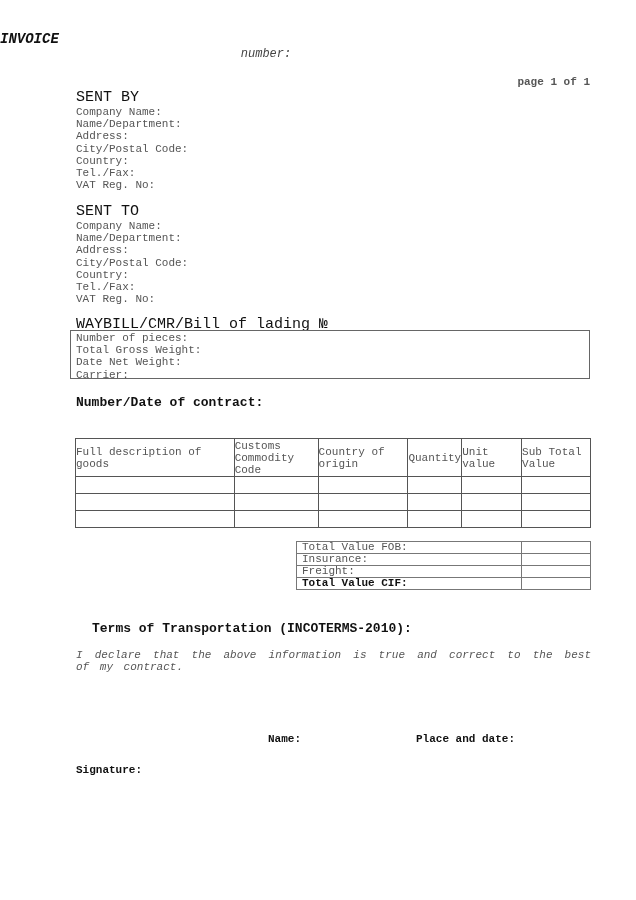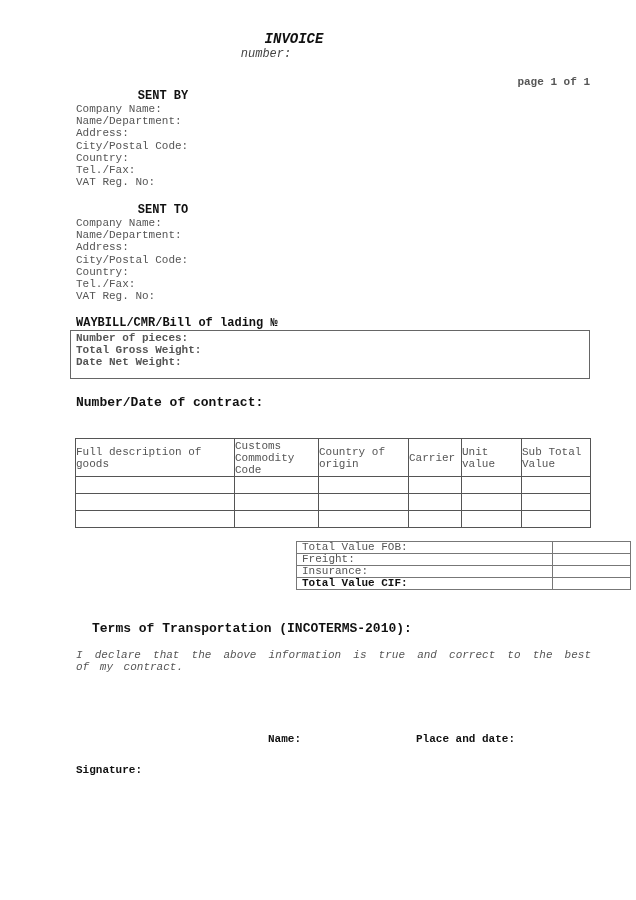--- a/index.html
+++ b/index.html
@@ -1,36 +1,36 @@
 <!DOCTYPE html>
 <html><head>
 <meta charset="utf-8">
 <style>
   html, body { margin: 0; padding: 0; background: #ffffff; }
   body { width: 636px; height: 900px; position: relative; overflow: hidden;
          font-family: "Liberation Mono", monospace; color: #555; }
   .abs { position: absolute; }
-  .title { left: 0; width: 588px; top: 31px; text-align: center; font-weight: bold;
+  .title { left: 0; width: 588px; top: 31px; text-align: left; font-weight: bold;
            font-style: italic; font-size: 14px; color: #111; }
   .subtitle { left: 0; width: 532px; top: 47px; text-align: center; font-style: italic;
               font-size: 12px; color: #444; }
   .page { right: 46px; top: 76px; font-size: 11px; color: #555; font-weight: bold; }
-  .heading { font-weight: bold; font-size: 12px; color: #111; text-align: right; }
+  .heading { font-weight: normal; font-size: 15px; color: #111; }
   .lines { font-size: 11px; line-height: 12.2px; color: #555; }
   .lines div { white-space: pre; }
   .waybill-box { left: 70px; top: 330px; width: 520px; height: 49px;
-                 border: 1px solid #666; box-sizing: border-box; padding: 1px 5px; font-weight: bold; }
+                 border: 1px solid #666; box-sizing: border-box; padding: 1px 5px; }
   .big-heading { font-weight: bold; font-size: 13px; color: #111; line-height: 15px; }
   table { border-collapse: collapse; }
   .goods { left: 75px; top: 438px; width: 516px; }
   .goods td, .goods th { border: 1px solid #555; font-size: 11px; font-weight: normal;
                          color: #555; text-align: left; line-height: 12px; padding: 0; }
   .goods th { height: 37px; }
   .goods td { height: 16px; }
-  .totals { left: 296px; top: 541px; width: 335px; }
+  .totals { left: 296px; top: 541px; width: 295px; }
   .totals td { border: 1px solid #777; font-size: 11px; color: #555; height: 11px;
                line-height: 11px; padding: 0 5px; }
   .totals td.bold { font-weight: bold; color: #111; }
   .declare { left: 76px; top: 649px; width: 515px; font-size: 11px; font-style: italic;
              color: #555; text-align: justify; text-align-last: left; line-height: 12px;
              word-spacing: 4px; }
   .sig { top: 733px; font-size: 11px; font-weight: bold; color: #111; }
 </style>
 </head>
 <body>
@@ -63,41 +63,42 @@
     <div>Tel./Fax:</div>
     <div>VAT Reg. No:</div>
   </div>
 </div>
 
 <div class="abs heading" style="left:76px; top:316px;">WAYBILL/CMR/Bill of lading №</div>
 <div class="abs waybill-box lines">
   <div>Number of pieces:</div>
   <div>Total Gross Weight:</div>
   <div>Date Net Weight:</div>
+  <div>Carrier:</div>
 </div>
 
 <div class="abs" style="left:76px; top:395px;">
   <div class="big-heading">Number/Date of contract:</div>
 </div>
 
 <table class="abs goods">
   <colgroup>
     <col style="width:159px">
       <col style="width:84px">
       <col style="width:90px">
     <col style="width:53px">
       <col style="width:60px">
       <col style="width:69px">
   </colgroup>
   <tbody>
       <tr>
     <th>Full description of goods</th>
     <th>Customs Commodity Code</th>
     <th>Country of origin</th>
-    <th>Carrier</th>
+    <th>Quantity</th>
     <th>Unit value</th>
     <th>Sub Total Value</th>
   </tr>
   <tr>
     <td></td>
     <td></td>
     <td></td>
     <td></td>
     <td></td>
     <td></td>
@@ -125,25 +126,25 @@
   <colgroup>
       <col style="width:226px">
       <col style="width:69px">
     </colgroup>
   <tbody>
       <tr>
     <td>Total Value FOB:</td>
     <td></td>
   </tr>
   <tr>
-    <td>Freight:</td>
+    <td>Insurance:</td>
     <td></td>
   </tr>
   <tr>
-    <td>Insurance:</td>
+    <td>Freight:</td>
     <td></td>
   </tr>
   <tr>
     <td class="bold">Total Value CIF:</td>
     <td></td>
   </tr>
 </tbody>
   </table>
 
 <div class="abs big-heading" style="left:92px; top:621px;text-align:center;">Terms of Transportation (INCOTERMS-2010):</div>

